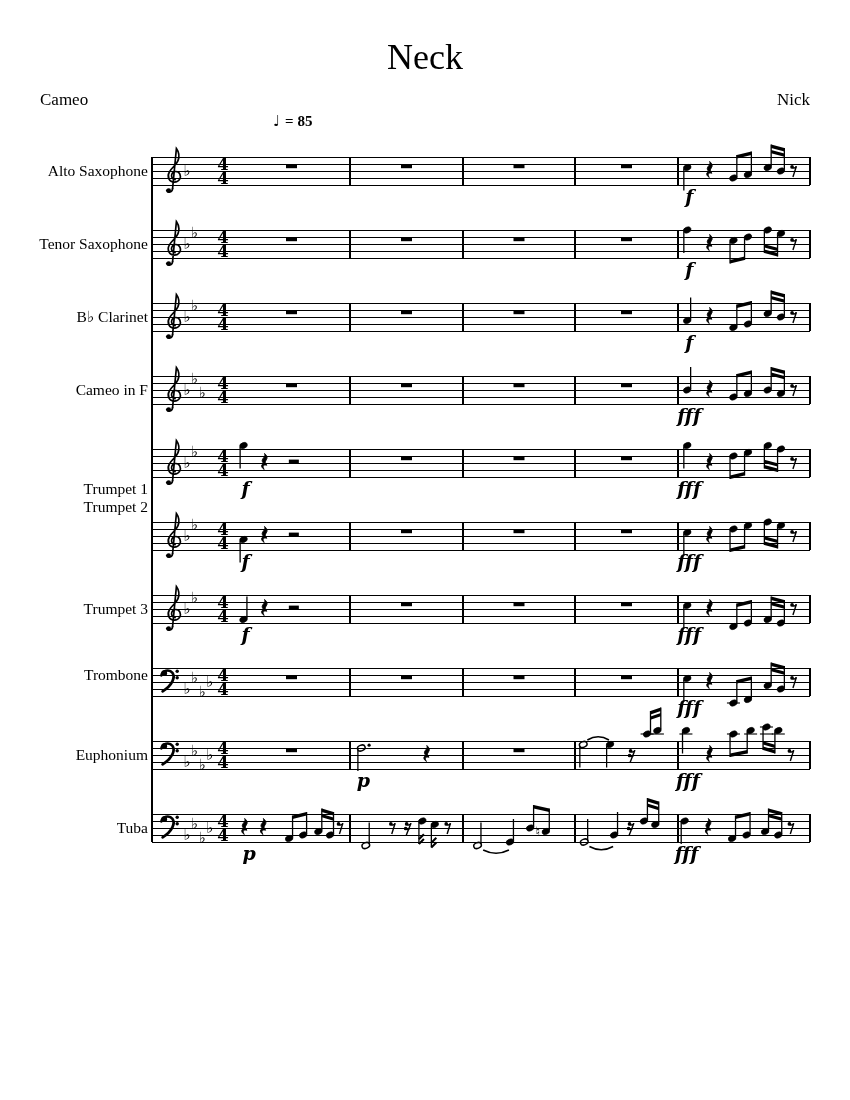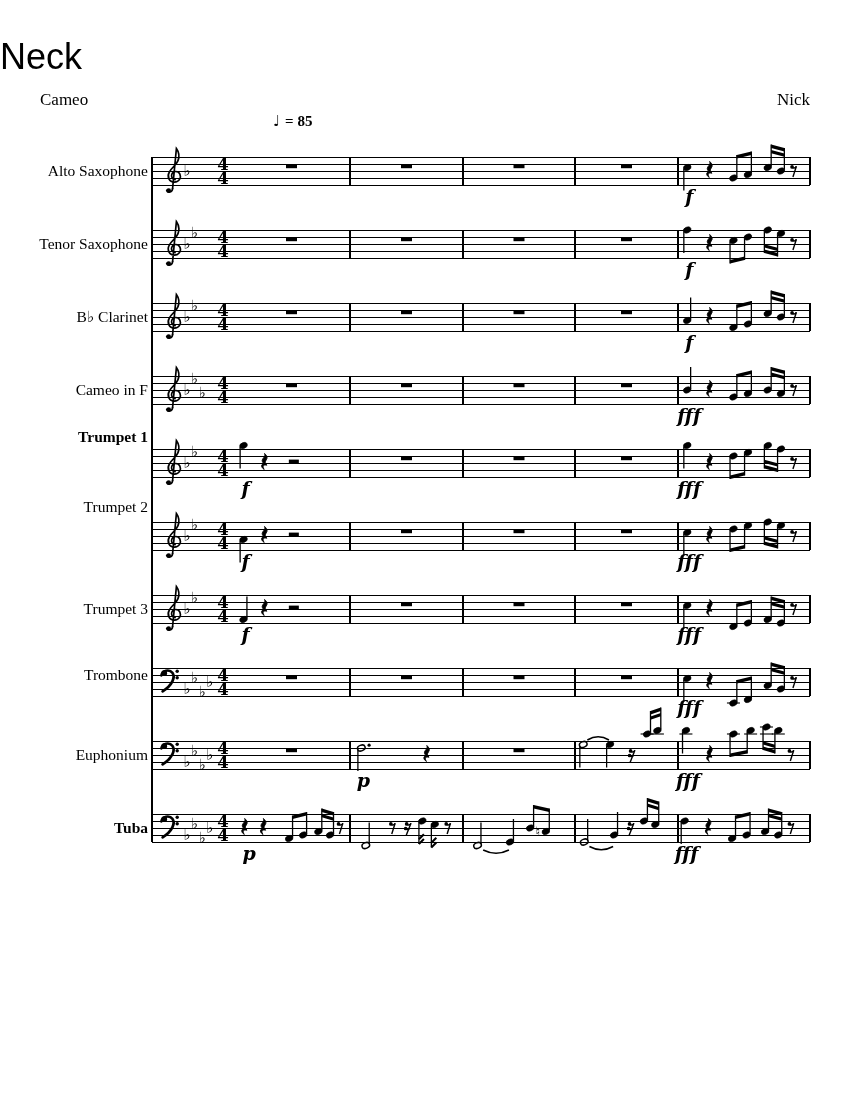--- a/index.html
+++ b/index.html
@@ -2,22 +2,22 @@
 <html><head>
 <meta charset="utf-8">
 <style>
   html,body{margin:0;padding:0;background:#888;}
   .page{
     position:relative;width:850px;height:1100px;background:#ffffff;
     margin:0 auto;overflow:hidden;color:#000;
     font-family:"Liberation Serif","DejaVu Serif",serif;
   }
   .title{
-    position:absolute;top:36px;left:0;width:100%;text-align:left;
-    font-size:36px;font-family:Liberation Sans, sans-serif;
+    position:absolute;top:36px;left:0;width:100%;text-align:center;
+    font-size:36px;font-family:Liberation Serif, serif;
   }
   .credit{position:absolute;top:90px;font-size:17px;}
   .credit.left{left:40px;}
   .credit.right{right:40px;text-align:right;}
   .tempo{
     position:absolute;top:112px;left:273px;font-size:15px;font-weight:bold;
     display:flex;align-items:baseline;gap:5px;
   }
   .tempo .glyph{font-family:"DejaVu Sans",sans-serif;font-size:15px;}
   #labels .ins-label{
@@ -36,26 +36,26 @@
   <div class="credit right">Nick</div>
   <div class="tempo">
     <span class="glyph">♩</span>
     <span>= 85</span>
   </div>
   <div id="labels">
       <div class="ins-label" style="top: 162px; margin-left: 29px;">Alto Saxophone</div>
       <div class="ins-label" style="top: 235px;">Tenor Saxophone</div>
       <div class="ins-label" style="top: 308px;">B♭ Clarinet</div>
       <div class="ins-label" style="top: 381px;">Cameo in F</div>
-      <div class="ins-label" style="top: 428px; font-weight: bold;">Trumpet 1</div>
+      <div class="ins-label" style="top: 480px;">Trumpet 1</div>
       <div class="ins-label" style="top: 498px; margin-left: 24px;">Trumpet 2</div>
       <div class="ins-label" style="top: 600px;">Trumpet 3</div>
       <div class="ins-label" style="top: 666px;">Trombone</div>
       <div class="ins-label" style="top: 746px;">Euphonium</div>
-      <div class="ins-label" style="top: 819px; font-weight: bold;">Tuba</div>
+      <div class="ins-label" style="top: 819px;">Tuba</div>
     </div>
   <svg id="score" width="850" height="1100" viewBox="0 0 850 1100" xmlns="http://www.w3.org/2000/svg">
       <line x1="152" y1="157" x2="152" y2="842" stroke="#000000" stroke-width="1.6" shape-rendering="crispEdges"></line>
       <g>
         <line x1="152" y1="157" x2="810" y2="157" stroke="#000000" stroke-width="1" shape-rendering="crispEdges"></line>
         <line x1="152" y1="164" x2="810" y2="164" stroke="#000000" stroke-width="1" shape-rendering="crispEdges"></line>
         <line x1="152" y1="171" x2="810" y2="171" stroke="#000000" stroke-width="1" shape-rendering="crispEdges"></line>
         <line x1="152" y1="178" x2="810" y2="178" stroke="#000000" stroke-width="1" shape-rendering="crispEdges"></line>
         <line x1="152" y1="185" x2="810" y2="185" stroke="#000000" stroke-width="1" shape-rendering="crispEdges"></line>
         <line x1="350" y1="157" x2="350" y2="185" stroke="#000000" stroke-width="1.1" shape-rendering="crispEdges"></line>

